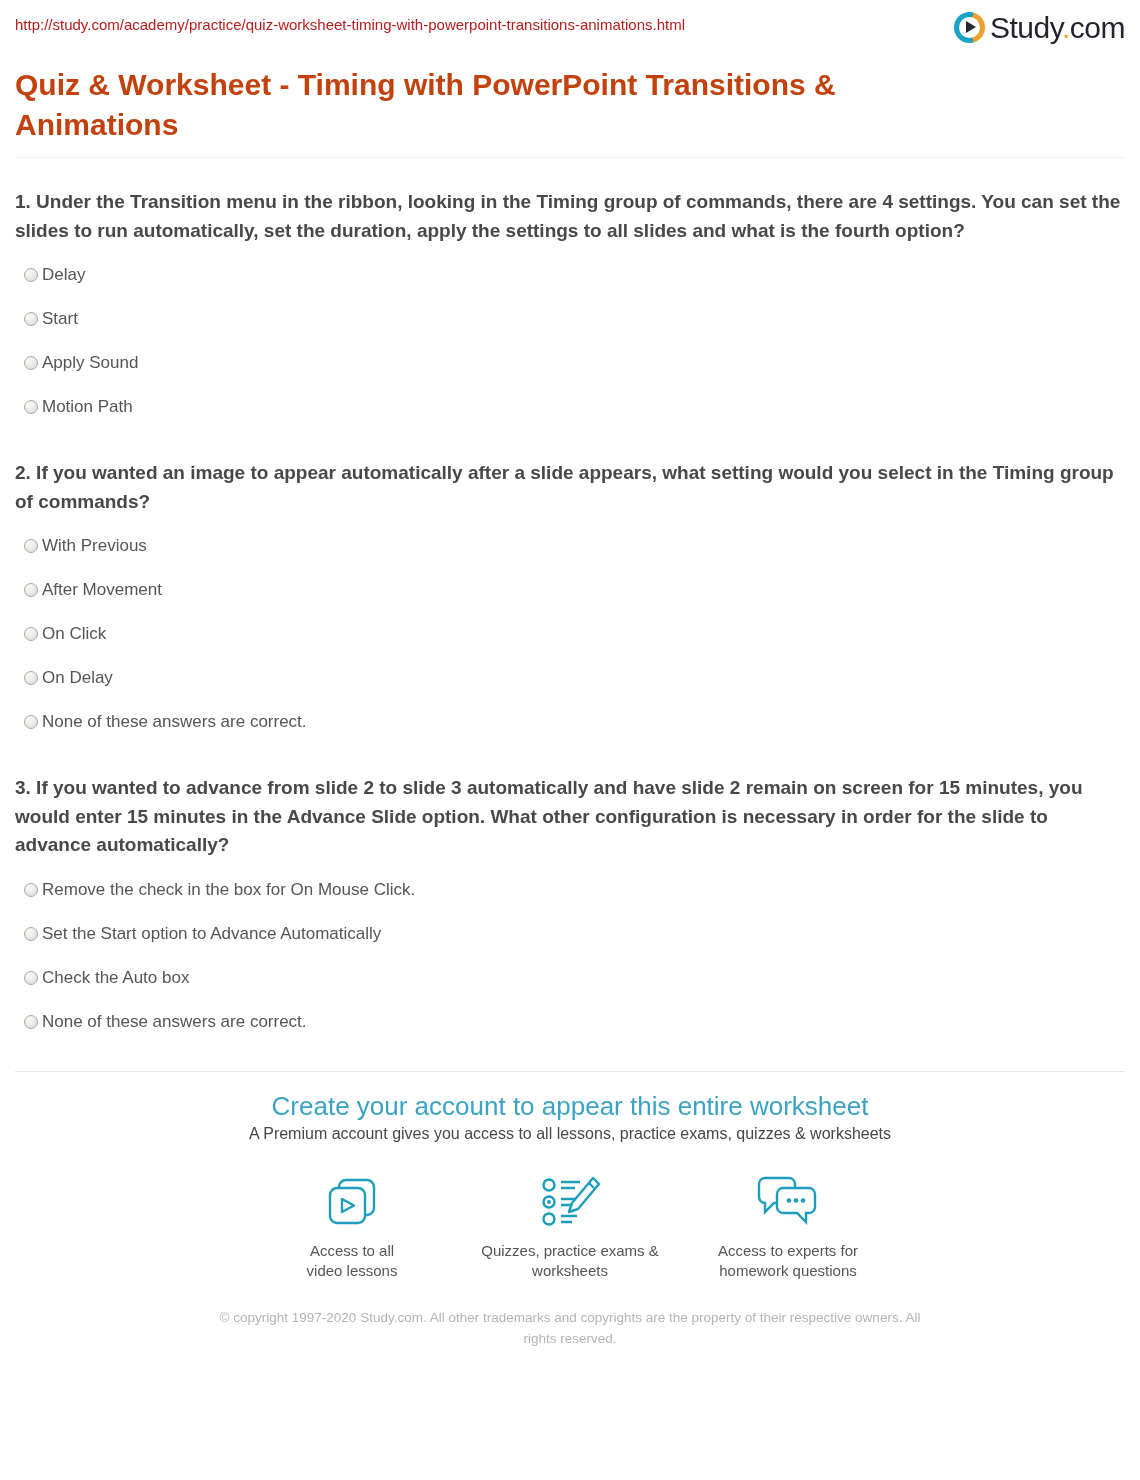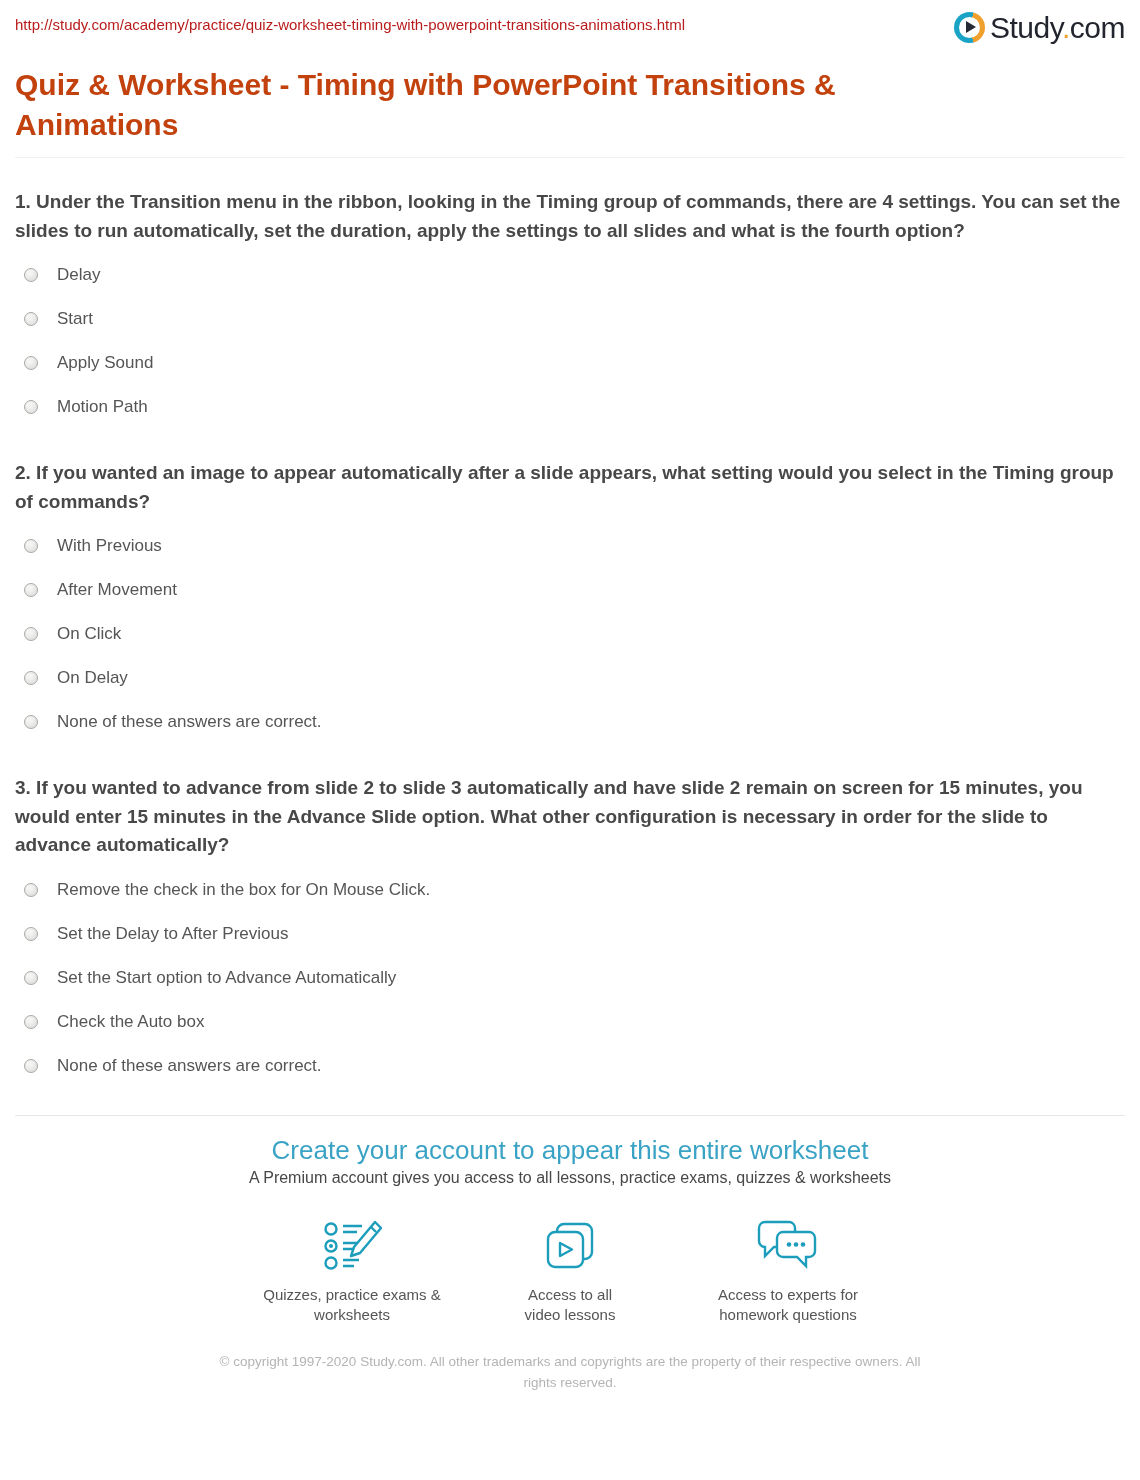--- a/index.html
+++ b/index.html
@@ -25,21 +25,21 @@
 
   
   .page-title { margin-top: 22px; font-size: 30px; line-height: 40px; font-weight: 700;
     color: #c2410c; max-width: 900px; }
   .title-divider { border: none; border-top: 1px solid #f0f0f0; margin-top: 12px; }
 
   
   .question { margin-top: 30px; }
   .q-text { font-size: 19px; line-height: 28.5px; font-weight: 700; color: #484848; }
   .options { margin-top: 8px; }
-  .option { display: flex; align-items: center; height: 44px; gap: 19px; padding-left: 9px; cursor: pointer; }
+  .option { display: flex; align-items: center; height: 44px; gap: 4px; padding-left: 9px; cursor: pointer; }
   .radio { flex: 0 0 auto; width: 14px; height: 14px; border-radius: 50%;
     border: 1px solid #a9a9a6; background: radial-gradient(circle at 38% 32%, #f4f4f2 20%, #dedede 80%); }
   .option-label { font-size: 17px; color: #555555; }
 
   
   .section-divider { border: none; border-top: 1px solid #e6e6e6; margin-top: 27px; }
   .cta { text-align: center; }
   .cta-heading { margin-top: 19px; font-size: 26px; font-weight: 400; color: #3aa3c5; }
   .cta-sub { margin-top: 3px; font-size: 16px; color: #474747; }
 
@@ -123,74 +123,70 @@
 
   <section class="question">
     <p class="q-text">3. If you wanted to advance from slide 2 to slide 3 automatically and have slide 2 remain on screen for 15 minutes, you would enter 15 minutes in the Advance Slide option. What other configuration is necessary in order for the slide to advance automatically?</p>
     <div class="options">
       <div class="option">
         <span class="radio"></span>
         <span class="option-label">Remove the check in the box for On Mouse Click.</span>
       </div>
       <div class="option">
         <span class="radio"></span>
-        <span class="option-label">Set the Delay to After Previous</span>
-      </div>
-      <div class="option">
-        <span class="radio"></span>
         <span class="option-label">Set the Start option to Advance Automatically</span>
       </div>
       <div class="option">
         <span class="radio"></span>
         <span class="option-label">Check the Auto box</span>
       </div>
       <div class="option">
         <span class="radio"></span>
         <span class="option-label">None of these answers are correct.</span>
       </div>
     </div>
   </section>
 
   <hr class="section-divider">
   <div class="cta">
     <div class="cta-heading">Create your account to appear this entire worksheet</div>
     <div class="cta-sub">A Premium account gives you access to all lessons, practice exams, quizzes &amp; worksheets</div>
 
     <div class="features">
+
+      <div class="feature">
+        <div class="feature-icon">
+          <svg width="60" height="54" viewBox="0 0 60 54" fill="none" stroke="#1b9dbb" stroke-width="2.4">
+            <rect x="17" y="3" width="35" height="35" rx="7"></rect>
+            <rect x="8" y="11" width="35" height="35" rx="7" fill="#ffffff"></rect>
+            <path d="M20 22 L32 28.5 L20 35 Z" stroke-linejoin="round"></path>
+          </svg>
+        </div>
+        <div class="feature-label w1">Access to all video lessons</div>
+      </div>
 
       <div class="feature">
         <div class="feature-icon">
           <svg width="64" height="56" viewBox="0 0 64 56" fill="none" stroke="#1b9dbb" stroke-width="2.4">
             <circle cx="11" cy="10" r="5.5"></circle>
             <circle cx="11" cy="27" r="5.5"></circle>
             <circle cx="11" cy="44" r="5.5"></circle>
             <circle cx="11" cy="27" r="2" fill="#1b9dbb" stroke="none"></circle>
             <path d="M23 7 h19 M23 13 h14"></path>
             <path d="M23 24 h14 M23 30 h11"></path>
             <path d="M23 41 h16 M23 47 h11"></path>
             <path d="M55 3 l6 6 -21 25 -9 3 3 -9 z" stroke-linejoin="round"></path>
             <path d="M51 8 l5 5"></path>
           </svg>
         </div>
         <div class="feature-label w2">Quizzes, practice exams &amp; worksheets</div>
       </div>
 
       <div class="feature">
         <div class="feature-icon">
-          <svg width="60" height="54" viewBox="0 0 60 54" fill="none" stroke="#1b9dbb" stroke-width="2.4">
-            <rect x="17" y="3" width="35" height="35" rx="7"></rect>
-            <rect x="8" y="11" width="35" height="35" rx="7" fill="#ffffff"></rect>
-            <path d="M20 22 L32 28.5 L20 35 Z" stroke-linejoin="round"></path>
-          </svg>
-        </div>
-        <div class="feature-label w1">Access to all video lessons</div>
-      </div>
-
-      <div class="feature">
-        <div class="feature-icon">
           <svg width="66" height="56" viewBox="0 0 66 56" fill="none" stroke="#1b9dbb" stroke-width="2.4">
             <path d="M10 3 h24 a6 6 0 0 1 6 6 v13 a6 6 0 0 1 -6 6 h-15 l-9 9 v-9 a6 6 0 0 1 -6 -6 v-13 a6 6 0 0 1 6 -6 z"></path>
             <path d="M28 13 h26 a6 6 0 0 1 6 6 v13 a6 6 0 0 1 -6 6 h-3 v9 l-9 -9 h-14 a6 6 0 0 1 -6 -6 v-13 a6 6 0 0 1 6 -6 z" fill="#ffffff"></path>
             <circle cx="34" cy="25.5" r="2.3" fill="#1b9dbb" stroke="none"></circle>
             <circle cx="41" cy="25.5" r="2.3" fill="#1b9dbb" stroke="none"></circle>
             <circle cx="48" cy="25.5" r="2.3" fill="#1b9dbb" stroke="none"></circle>
           </svg>
         </div>
         <div class="feature-label w3">Access to experts for homework questions</div>
       </div>

